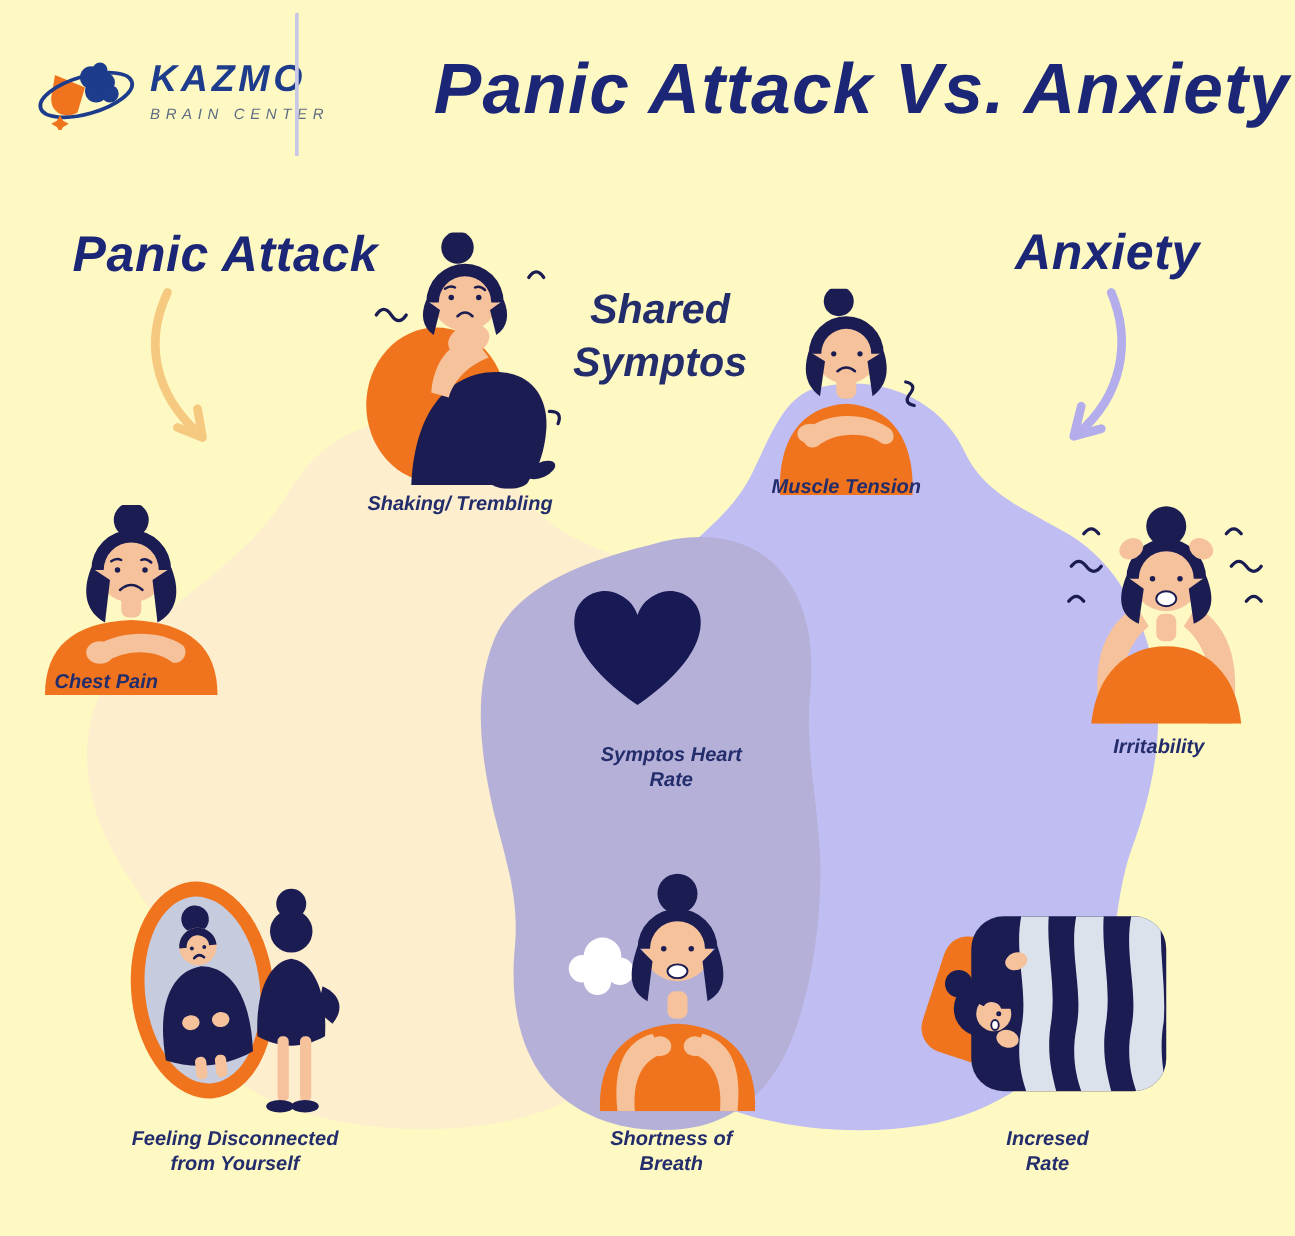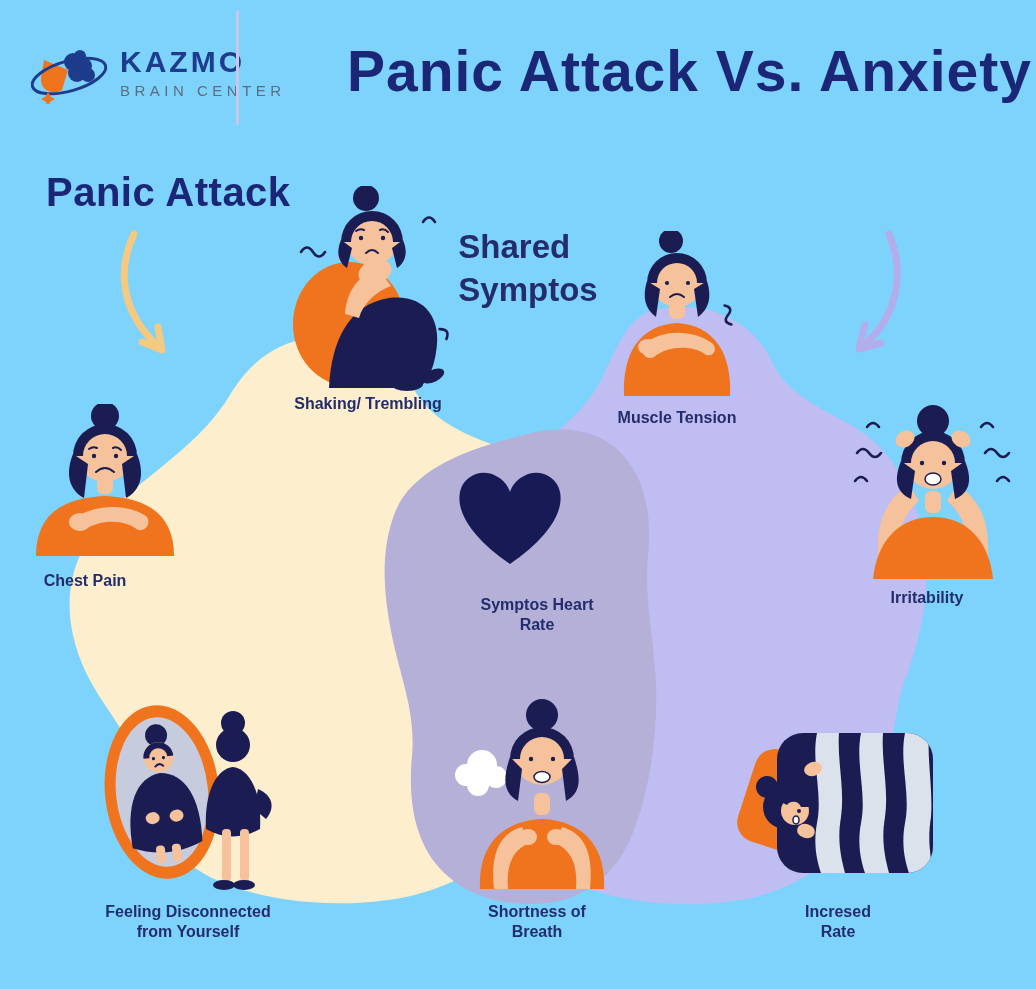--- a/index.html
+++ b/index.html
@@ -4,38 +4,38 @@
 <style>
   :root{
     --navy-text:#232d6b; --title-navy:#1b2776; --brand-navy:#1e3c8c; --brand-gray:#5d6c80;
     --divider:#c9c7e6; --panic-blob:#fdeecd; --anxiety-blob:#bfbdf2; --overlap-blob:#b5b0d8;
     --orange:#f0741d; --hair:#1b1d52; --skin:#f5c29b; --heart:#181a56;
     --panic-arrow:#f6c981; --anxiety-arrow:#b3adec; --blanket-stripe:#dce2ec;
     --mirror-glass:#c6cbdd; --cloud:#ffffff;
   }
   *{box-sizing:border-box;}
   html,body{margin:0;padding:0;background:#fff;}
-  .canvas{position:relative;width:1036px;height:989px;background:#7dd3fc;overflow:hidden;
-          font-family:"Liberation Sans",sans-serif;}
+  .canvas{position:relative;width:1036px;height:989px;background:#fef9c3;overflow:hidden;
+          font-family:"Liberation Sans",sans-serif;font-style:italic;}
   
   .logo{position:absolute;left:28px;top:42px;display:flex;align-items:center;gap:10px;}
   .logo-text{display:flex;flex-direction:column;}
   .brand{font-size:30px;font-weight:700;letter-spacing:3px;color:var(--brand-navy,#1e3c8c);line-height:1;}
-  .brand-tag{font-size:15px;letter-spacing:4.5px;color:var(--brand-gray,#5d6c80);margin-top:5px;font-weight:500;}
+  .brand-tag{font-size:12px;letter-spacing:4.5px;color:var(--brand-gray,#5d6c80);margin-top:5px;font-weight:500;}
   .v-divider{position:absolute;left:236px;top:10px;width:3px;height:115px;background:var(--divider,#c9c7e6);border-radius:2px;}
   .main-title{position:absolute;left:252px;right:4px;top:38px;margin:0;text-align:right;
               font-size:57px;font-weight:700;color:var(--title-navy,#1b2776);letter-spacing:1px;}
   
   .stage{position:absolute;inset:0;}
   .blobs{position:absolute;left:0;top:0;}
-  .side-heading{position:absolute;margin:0;font-size:40px;font-weight:700;color:var(--title-navy,#1b2776);letter-spacing:0.5px;}
+  .side-heading{position:absolute;margin:12px;font-size:40px;font-weight:700;color:var(--title-navy,#1b2776);letter-spacing:0.5px;}
   .heading-panic{left:46px;top:170px;}
   .heading-anxiety{left:800px;top:168px;}
   .shared-heading{position:absolute;left:528px;top:226px;transform:translateX(-50%);
-                  font-size:33px;font-weight:600;color:var(--navy-text,#232d6b);line-height:1.3;}
+                  text-align:center;font-size:33px;font-weight:600;color:var(--navy-text,#232d6b);line-height:1.3;}
   .shared-heading span{display:block;}
   .sym-label{position:absolute;transform:translateX(-50%);text-align:center;
              font-size:16px;font-weight:600;color:var(--navy-text,#232d6b);line-height:1.25;}
   .sym-label span{display:block;}
   .fig{position:absolute;}
   
   .f-hair{fill:var(--hair,#1b1d52);}
   .f-skin{fill:var(--skin,#f5c29b);}
   .f-orange{fill:var(--orange,#f0741d);}
   .f-heart{fill:var(--heart,#181a56);}
@@ -78,20 +78,21 @@
 
   <div class="stage">
 
     <svg class="blobs" width="1036" height="989" viewBox="0 0 1036 989">
       <path fill="var(--panic-blob,#fdeecd)" d="M292 342 C338 326 388 344 412 386 C432 422 464 434 502 448 C540 462 566 494 570 540 C574 586 562 630 566 676 C570 726 560 780 530 820 C498 862 448 892 388 900 C330 908 262 902 212 878 C172 858 150 820 142 778 C135 742 110 716 92 684 C70 645 62 600 78 560 C92 524 120 500 148 478 C180 452 208 430 228 398 C246 368 264 352 292 342 Z"></path>
       <path fill="var(--anxiety-blob,#bfbdf2)" d="M648 312 C700 296 752 318 772 362 C788 396 822 408 856 428 C892 450 916 492 924 540 C932 590 920 640 905 680 C890 722 895 770 872 810 C845 855 800 890 740 900 C680 910 610 902 560 878 C520 858 498 815 502 765 C506 722 490 680 484 635 C477 580 482 520 512 478 C540 440 580 420 600 382 C615 352 625 322 648 312 Z"></path>
       <path fill="var(--overlap-blob,#b5b0d8)" d="M520 436 C558 424 598 428 622 454 C646 480 652 516 648 556 C644 598 654 640 656 684 C658 732 650 788 634 830 C618 872 588 898 548 903 C505 908 462 896 436 864 C414 836 408 798 412 756 C416 712 400 676 392 636 C383 592 380 548 396 510 C412 472 462 450 520 436 Z"></path>
     </svg>
 
     <h2 class="side-heading heading-panic">Panic Attack</h2>
+    <h2 class="side-heading heading-anxiety">Anxiety</h2>
     <div class="shared-heading">
       <span>Shared</span>
       <span>Symptos</span>
     </div>
 
     <svg class="fig" style="left:112px;top:228px" width="80" height="135" viewBox="0 0 80 135">
       <path class="arrow-panic" d="M22 6 C 4 44 10 86 48 120"></path>
       <path class="arrow-panic" d="M30 114 L 50 122 L 46 99"></path>
     </svg>
     <svg class="fig" style="left:835px;top:228px" width="75" height="135" viewBox="0 0 75 135">
@@ -250,24 +251,24 @@
       <path class="f-hair" d="M50 76 A14 14 0 0 1 76 80 L68 80 A8 8 0 0 0 54 78 Z"></path>
       <circle class="f-hair" cx="66" cy="84" r="2"></circle>
       <ellipse class="mouth-open" cx="63" cy="93" rx="3" ry="4"></ellipse>
       <ellipse class="f-skin" cx="80" cy="42" rx="9" ry="7" transform="rotate(-20 80 42)"></ellipse>
       <ellipse class="f-skin" cx="73" cy="104" rx="9" ry="7" transform="rotate(15 73 104)"></ellipse>
     </svg>
 
     <div class="sym-label" style="left:368px;top:394px">
       <span>Shaking/ Trembling</span>
     </div>
-    <div class="sym-label" style="left:677px;top:408px">
+    <div class="sym-label" style="left:677px;top:380px">
       <span>Muscle Tension</span>
     </div>
-    <div class="sym-label" style="left:85px;top:571px">
+    <div class="sym-label" style="left:85px;top:536px">
       <span>Chest Pain</span>
     </div>
     <div class="sym-label" style="left:927px;top:588px">
       <span>Irritability</span>
     </div>
     <div class="sym-label" style="left:537px;top:595px">
       <span>Symptos Heart</span>
       <span>Rate</span>
     </div>
     <div class="sym-label" style="left:537px;top:902px">

